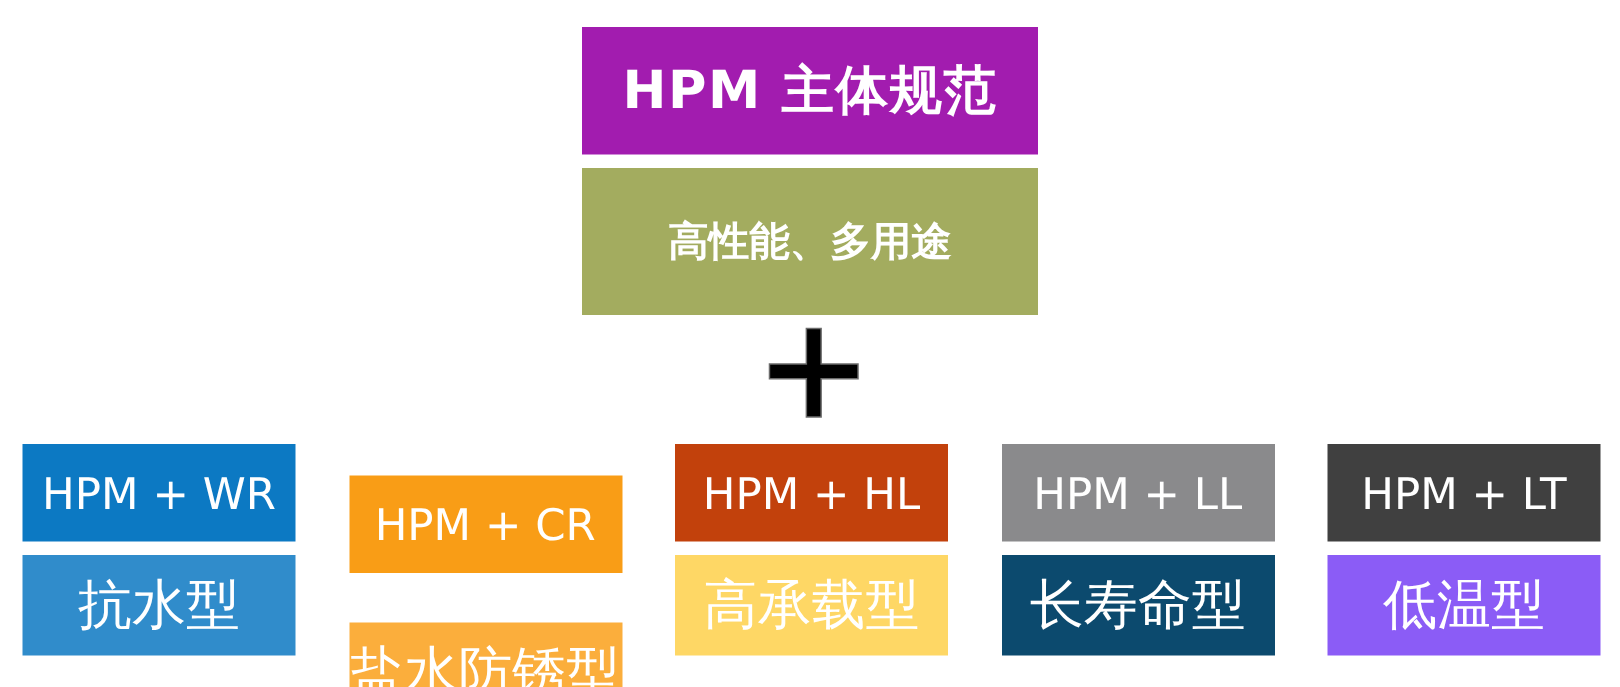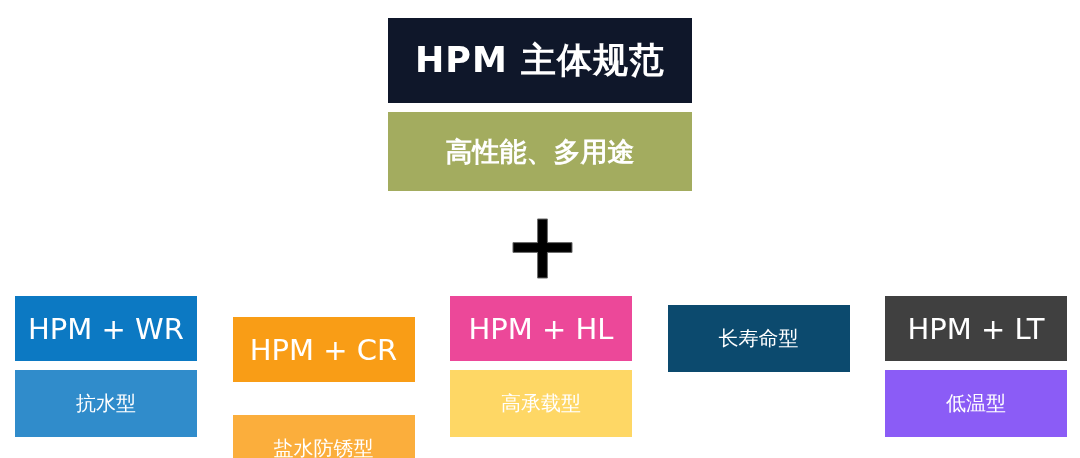--- a/index.html
+++ b/index.html
@@ -32,21 +32,21 @@
     height: 85px;
     font-size: 35px;
     font-weight: 700;
     letter-spacing: 1px;
   }
   .base-sub {
     position: absolute;
     left: 388px;
     top: 112px;
     width: 304px;
-    height: 79px;
+    height: 98px;
     font-size: 27px;
     font-weight: 700;
   }
   
   .plus-wrap {
     position: absolute;
     left: 512px;
     top: 218px;
     width: 61px;
     height: 61px;
@@ -66,30 +66,30 @@
     flex-direction: column;
   }
   .v-code {
     height: 65px;
     font-size: 29px;
     font-weight: 400;
   }
   .v-label {
     margin-top: 9px;
     height: 67px;
-    font-size: 20px;
+    font-size: 36px;
     font-weight: 400;
   }
 </style>
 </head>
 <body>
 
 <div class="canvas">
 
-  <div class="box base-title" style="background-color: #0f172a;">HPM 主体规范</div>
+  <div class="box base-title" style="background-color: #a21caf;">HPM 主体规范</div>
 
   <div class="box base-sub" style="background-color: rgb(163, 172, 95);">高性能、多用途</div>
 
   <div class="plus-wrap">
     <svg width="61" height="61" viewBox="0 0 62 62" aria-hidden="true">
       <path d="M26 1 H36 V25 H61 V35 H36 V61 H26 V35 H1 V25 H26 Z" fill="#000000" stroke="#6b6b6b" stroke-width="1"></path>
     </svg>
   </div>
 
   <div class="variants">
@@ -98,25 +98,26 @@
       <div class="box v-code" style="background-color: rgb(12, 121, 195);">HPM + WR</div>
       <div class="box v-label" style="background-color: rgb(48, 140, 203);">抗水型</div>
     </div>
 
     <div class="variant">
       <div class="box v-code" style="background-color: rgb(249, 157, 22); margin-top: 21px;">HPM + CR</div>
       <div class="box v-label" style="background-color: rgb(251, 174, 60); margin-top: 33px;">盐水防锈型</div>
     </div>
 
     <div class="variant">
-      <div class="box v-code" style="background-color: #ec4899;">HPM + HL</div>
+      <div class="box v-code" style="background-color: #c2410c;">HPM + HL</div>
       <div class="box v-label" style="background-color: rgb(254, 215, 101);">高承载型</div>
     </div>
 
     <div class="variant">
+      <div class="box v-code" style="background-color: rgb(138, 138, 140);">HPM + LL</div>
       <div class="box v-label" style="background-color: #0c4a6e;">长寿命型</div>
     </div>
 
     <div class="variant">
       <div class="box v-code" style="background-color: #404040;">HPM + LT</div>
       <div class="box v-label" style="background-color: #8b5cf6;">低温型</div>
     </div>
 
   </div>
 </div>

